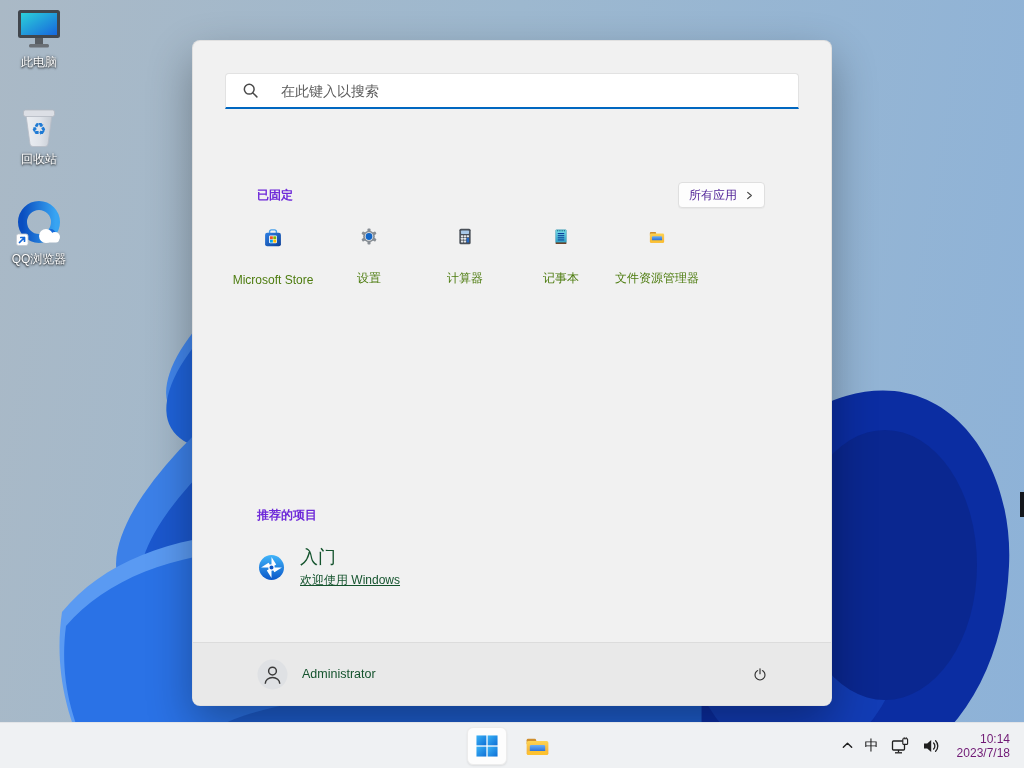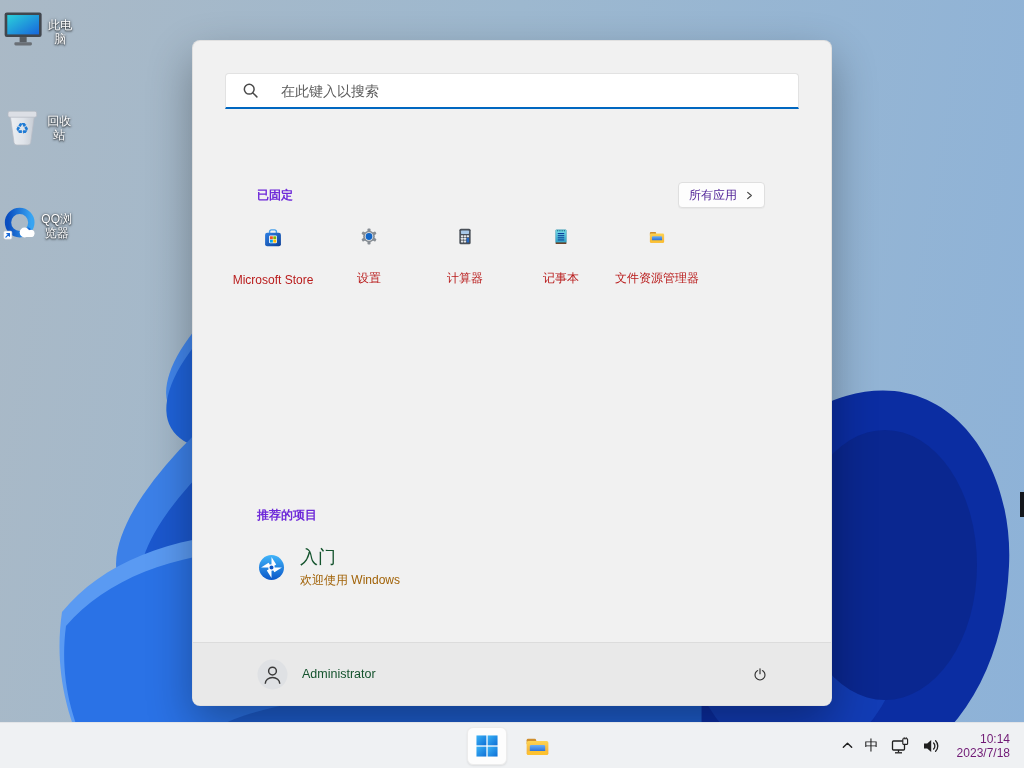--- a/index.html
+++ b/index.html
@@ -8,21 +8,21 @@
 
   .desktop {
     position:relative; width:1024px; height:768px; overflow:hidden;
     background:linear-gradient(100deg,#aab9c6 0%,#9db8cf 45%,#8db2d8 100%);
   }
   .bloom { position:absolute; inset:0; z-index:0; }
 
   
   .desk-icon {
     position:absolute; left:2px; width:74px; z-index:2;
-    display:flex; flex-direction:row; align-items:center; cursor:default;
+    display:flex; flex-direction:column; align-items:center; cursor:default;
   }
   .desk-icon .dlabel {
     margin-top:3px; font-size:12px; color:#fff; text-align:center; line-height:14px;
     text-shadow:0 1px 2px rgba(0,0,0,.85), 0 0 3px rgba(0,0,0,.5);
   }
   #di-pc { top:8px; } #di-bin { top:103px; } #di-qq { top:199px; }
 
   
   .start-menu {
     position:absolute; left:192px; top:40px; width:640px; height:666px; z-index:3;
@@ -53,28 +53,28 @@
     box-shadow:0 1px 1px rgba(0,0,0,.04);
   }
 
   .apps-row {
     position:absolute; left:32px; top:146px; width:480px; height:100px;
     display:flex; padding-top:40px;
   }
   .app-tile {
     width:96px; display:flex; flex-direction:column; align-items:center; cursor:pointer;
   }
-  .app-tile .alabel { margin-top:24px; font-size:12px; color:#b91c1c; white-space:nowrap; }
+  .app-tile .alabel { margin-top:24px; font-size:12px; color:#4d7c0f; white-space:nowrap; }
 
   .reco-item {
     position:absolute; left:52px; top:498px; display:flex; align-items:center;
     gap:14px; padding:6px 12px; border-radius:4px; cursor:pointer;
   }
   .reco-text .rtitle { font-size:18px; color:#14532d; }
-  .reco-text .rsub { font-size:12px; color:#a16207; margin-top:3px; }
+  .reco-text .rsub { font-size:12px; color:#14532d; margin-top:3px;text-decoration:underline; }
 
   .menu-footer {
     position:absolute; left:0; right:0; bottom:0; height:63px;
     background:#e9e9e9; border-top:1px solid #dcdcdc; border-radius:0 0 8px 8px;
     display:flex; align-items:center; padding:0 56px 0 64px;
   }
   .user-chip { display:flex; align-items:center; gap:14px; cursor:pointer; }
   .user-name { font-size:12.5px; color:#14532d; }
   .power-btn { margin-left:auto; width:30px; height:30px; display:flex; align-items:center; justify-content:center; cursor:pointer; border-radius:4px; }
 

